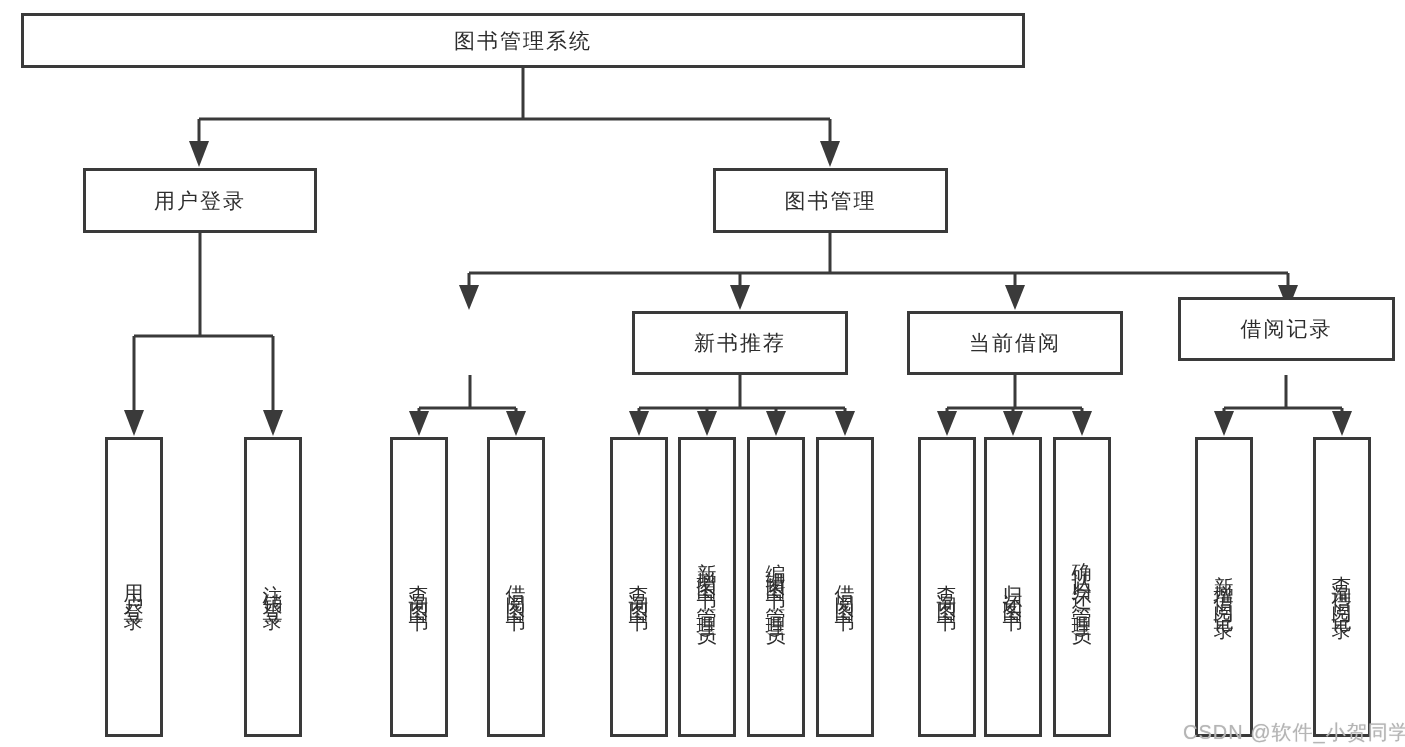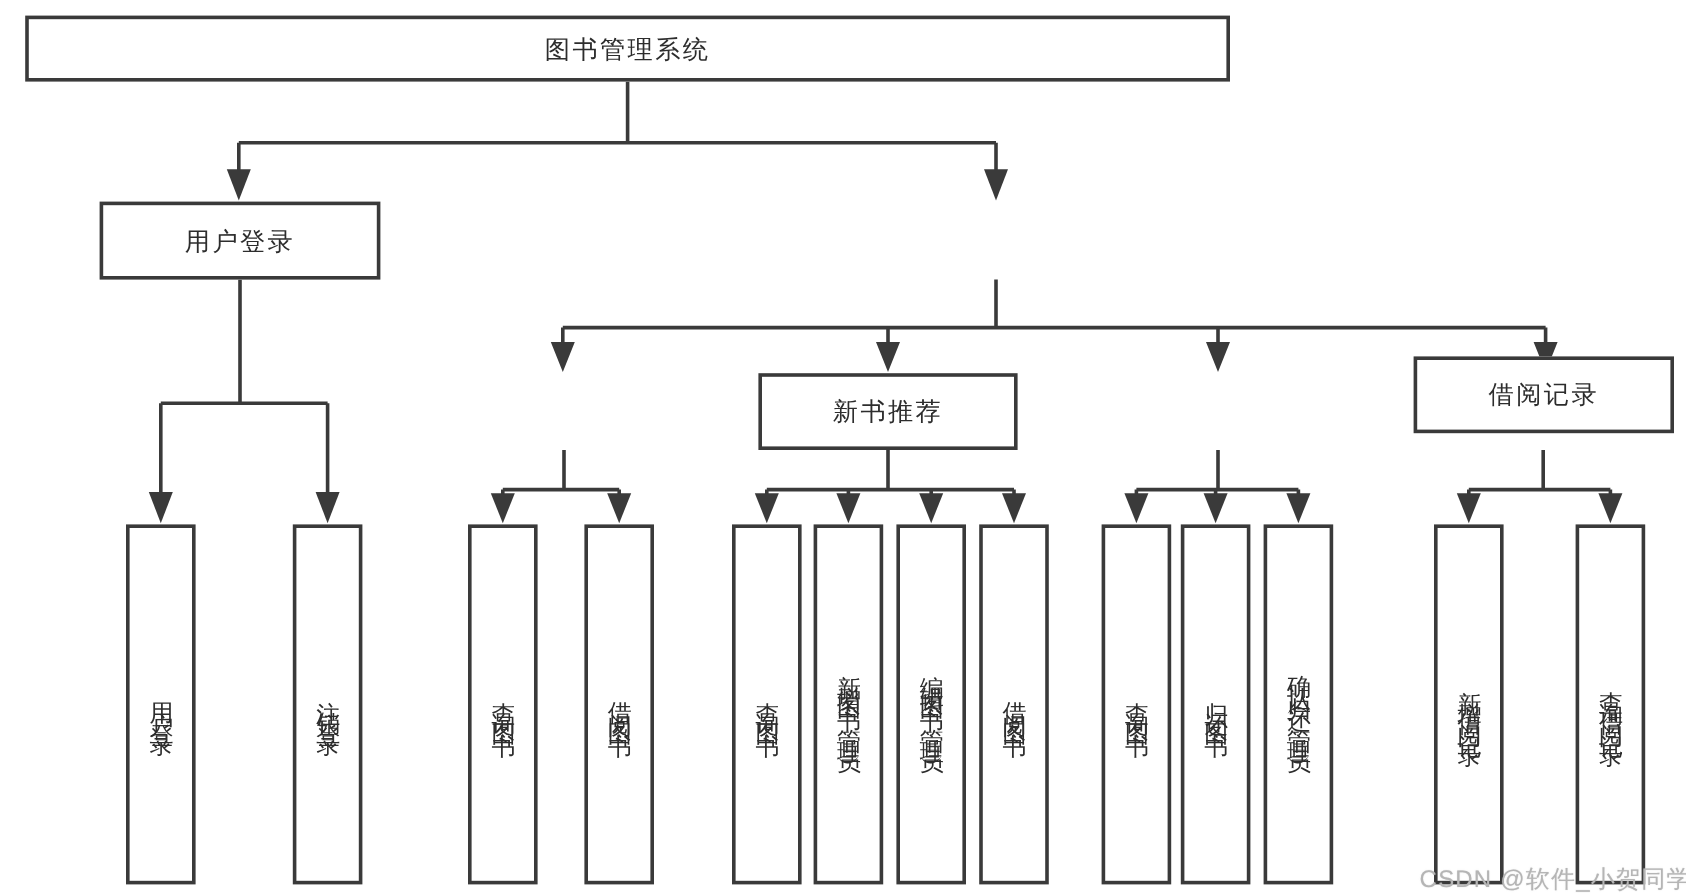--- a/index.html
+++ b/index.html
@@ -96,23 +96,29 @@
     <polygon points="1332,411 1352,411 1342,436"></polygon>
   </svg>
 
   <div class="node" style="left:21px;top:13px;width:1004px;height:55px">
     <span class="lbl">图书管理系统</span>
   </div>
 
   <div class="node" style="left:83px;top:168px;width:234px;height:65px">
     <span class="lbl">用户登录</span>
   </div>
+  <div class="node" style="left:713px;top:168px;width:235px;height:65px">
+    <span class="lbl">图书管理</span>
+  </div>
 
   <div class="node" style="left:632px;top:311px;width:216px;height:64px">
     <span class="lbl">新书推荐</span>
+  </div>
+  <div class="node" style="left:907px;top:311px;width:216px;height:64px">
+    <span class="lbl">当前借阅</span>
   </div>
   <div class="node" style="left:1178px;top:297px;width:217px;height:64px">
     <span class="lbl">借阅记录</span>
   </div>
 
   <div class="node v" style="left:105px;top:437px;width:58px;height:300px">
     <span class="lbl">用户登录</span>
   </div>
   <div class="node v" style="left:244px;top:437px;width:58px;height:300px">
     <span class="lbl">注销登录</span>

